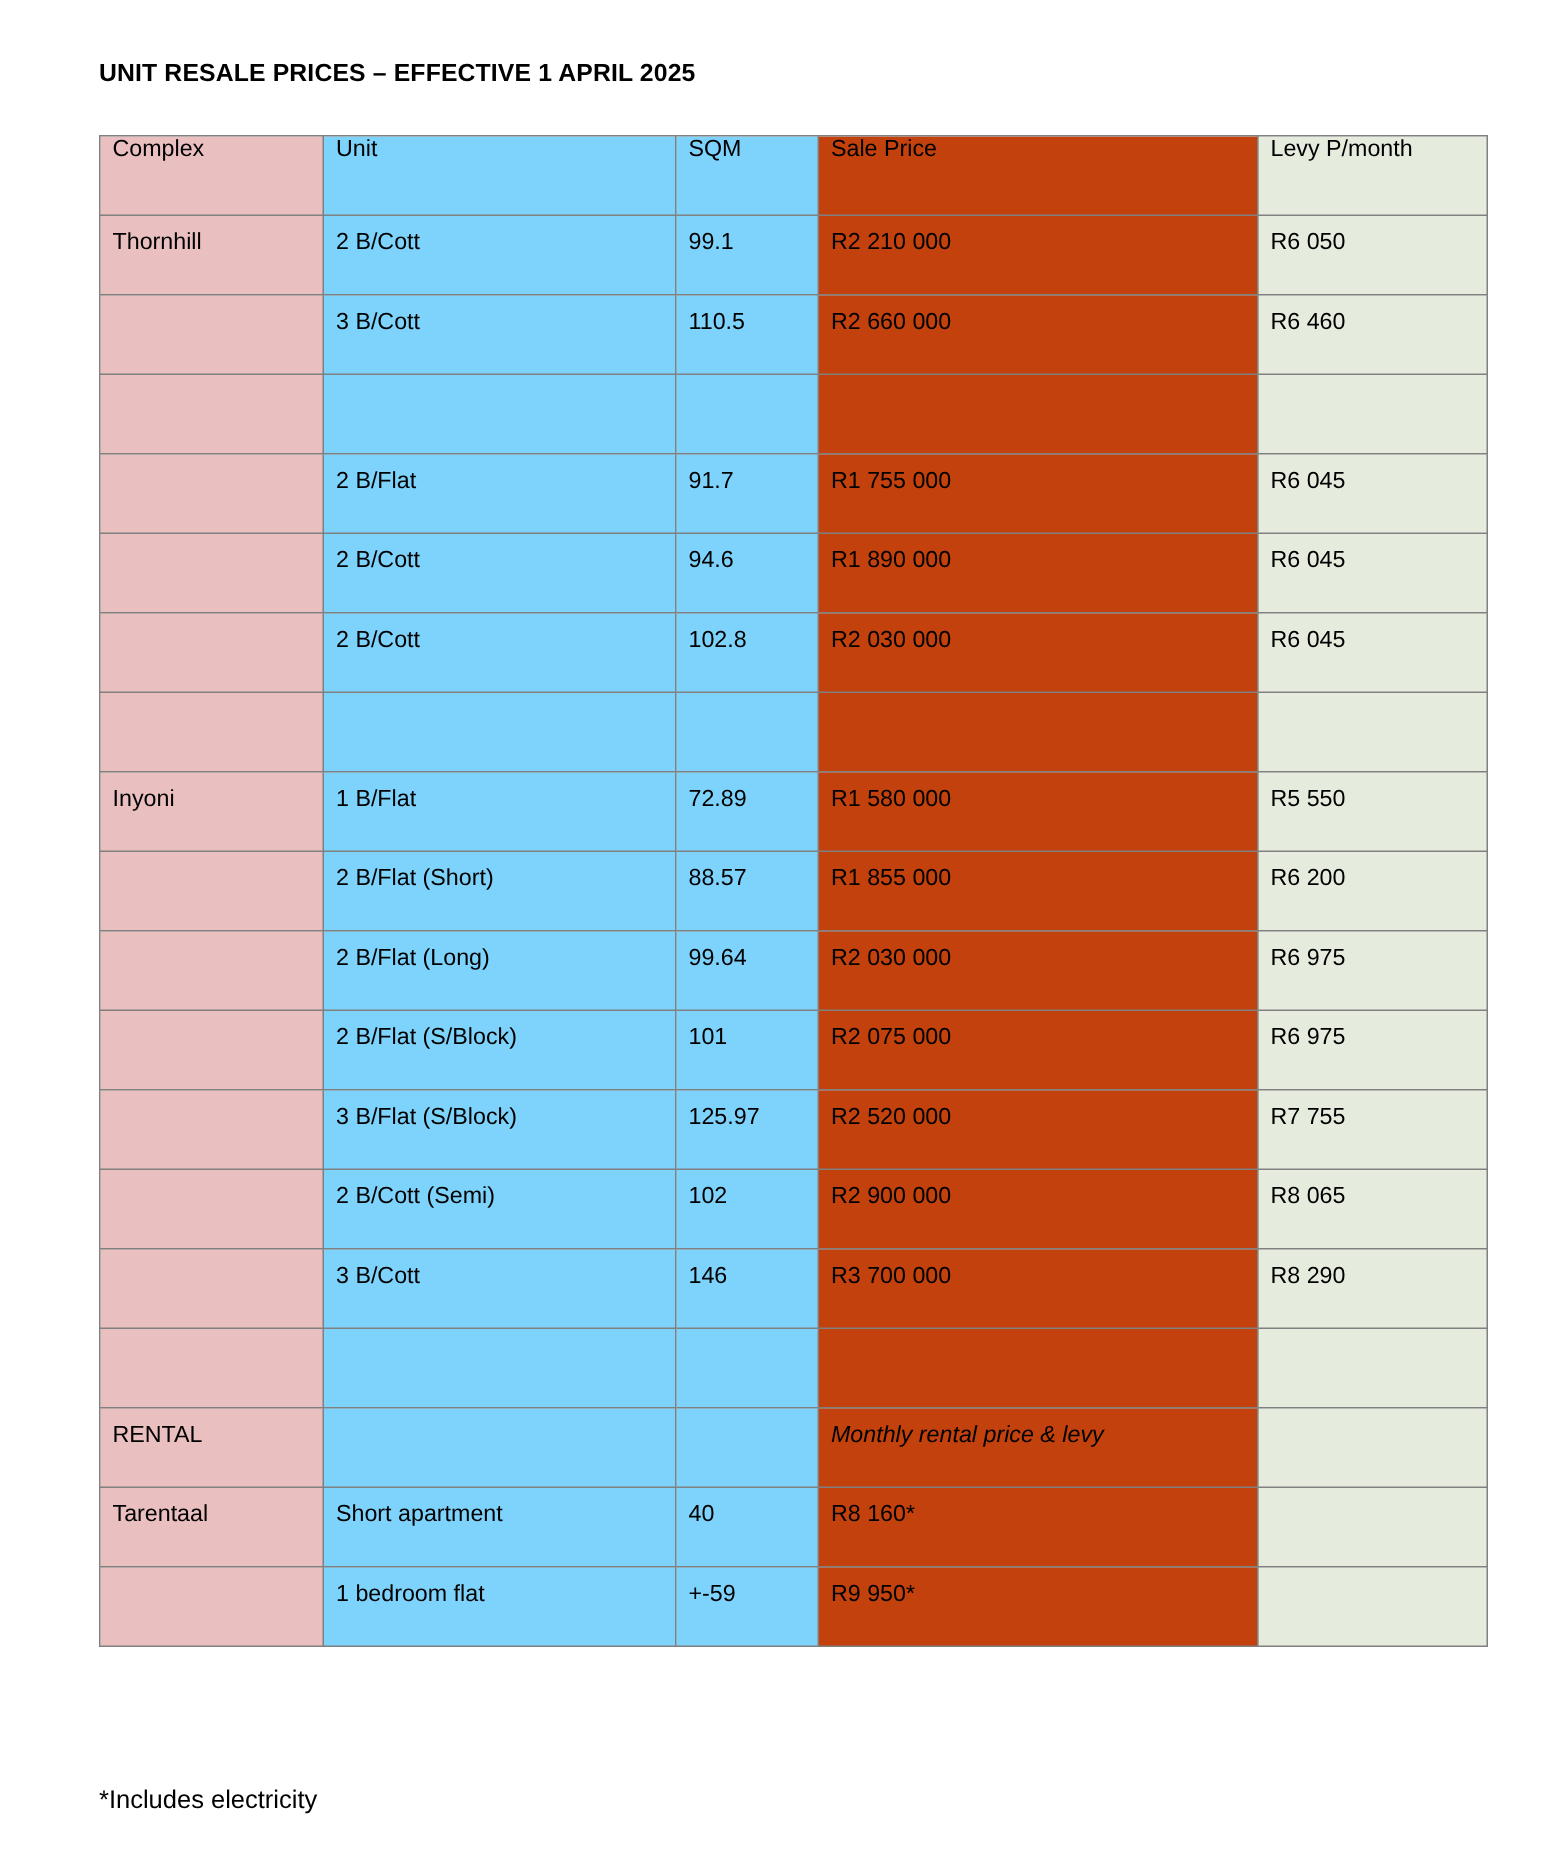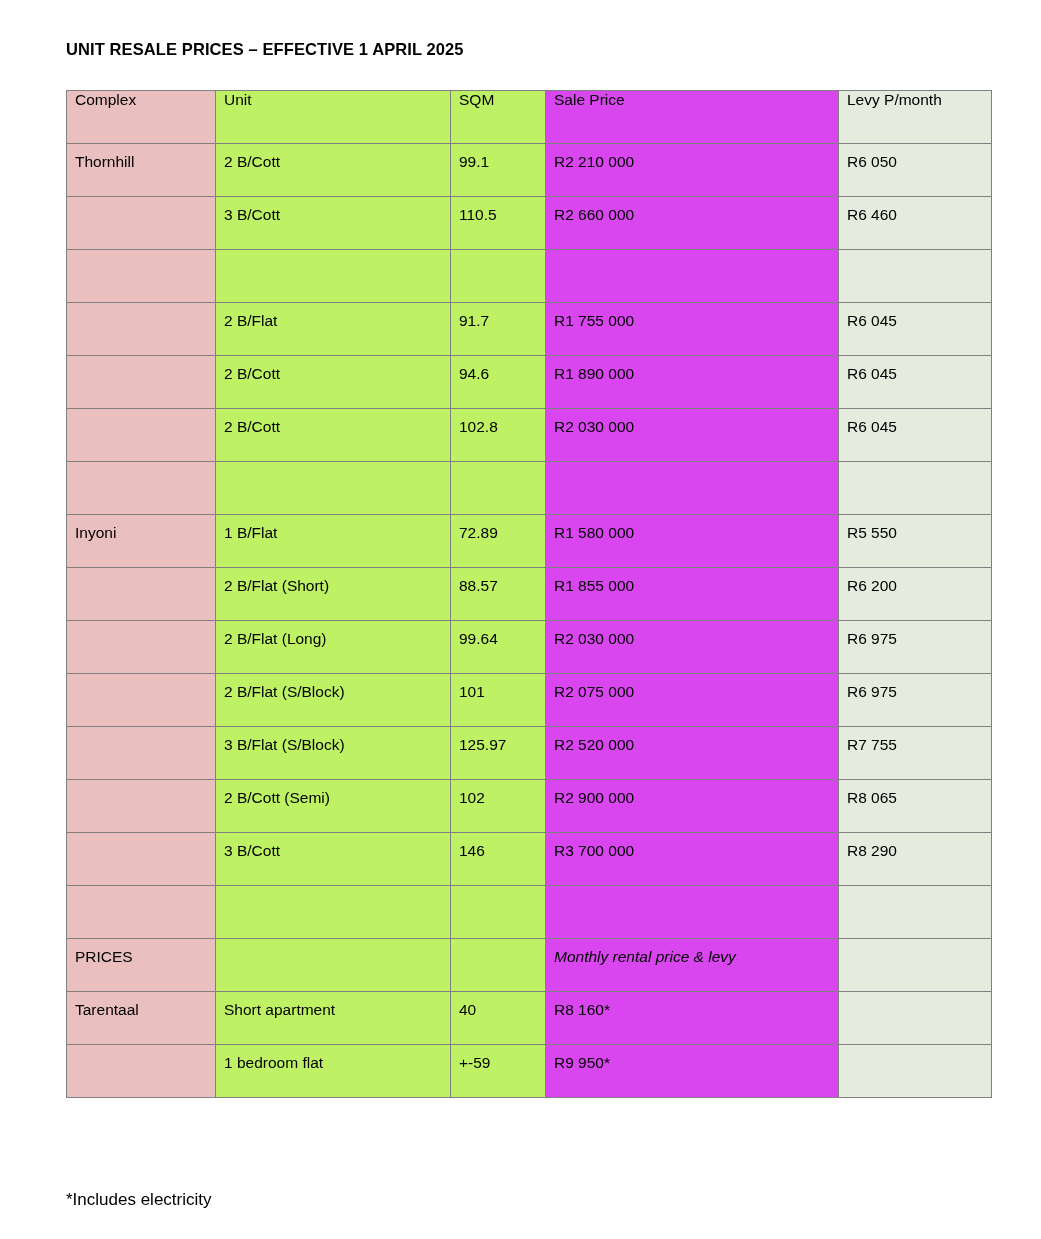--- a/index.html
+++ b/index.html
@@ -65,22 +65,22 @@
   }
   
   tbody td .cell-txt {
     display: block;
     padding-top: 9px;
   }
   thead th .cell-txt { display: block; }
 
   
   .tint-pink   { background: #e9bfbf; }
-  .tint-white  { background: #bef264; }
-  .tint-yellow { background: #d946ef; }
+  .tint-white  { background: #7dd3fc; }
+  .tint-yellow { background: #c2410c; }
   .tint-green  { background: #e5ecdd; }
 
   td.complex-cell { font-weight: bold; }
   td.rental-note  { font-weight: bold; font-style: italic; }
 
   .spacer-row td { height: 53px; }
 
   .footnote {
     position: absolute;
     left: 66px;
@@ -374,21 +374,21 @@
           </td>
           <td class="tint-yellow">
             <span class="cell-txt"></span>
           </td>
           <td class="tint-green">
             <span class="cell-txt"></span>
           </td>
         </tr>
         <tr>
           <td class="tint-pink complex-cell">
-            <span class="cell-txt">PRICES</span>
+            <span class="cell-txt">RENTAL</span>
           </td>
           <td class="tint-white">
             <span class="cell-txt"></span>
           </td>
           <td class="tint-white">
             <span class="cell-txt"></span>
           </td>
           <td class="tint-yellow rental-note">
             <span class="cell-txt">Monthly rental price &amp; levy</span>
           </td>

